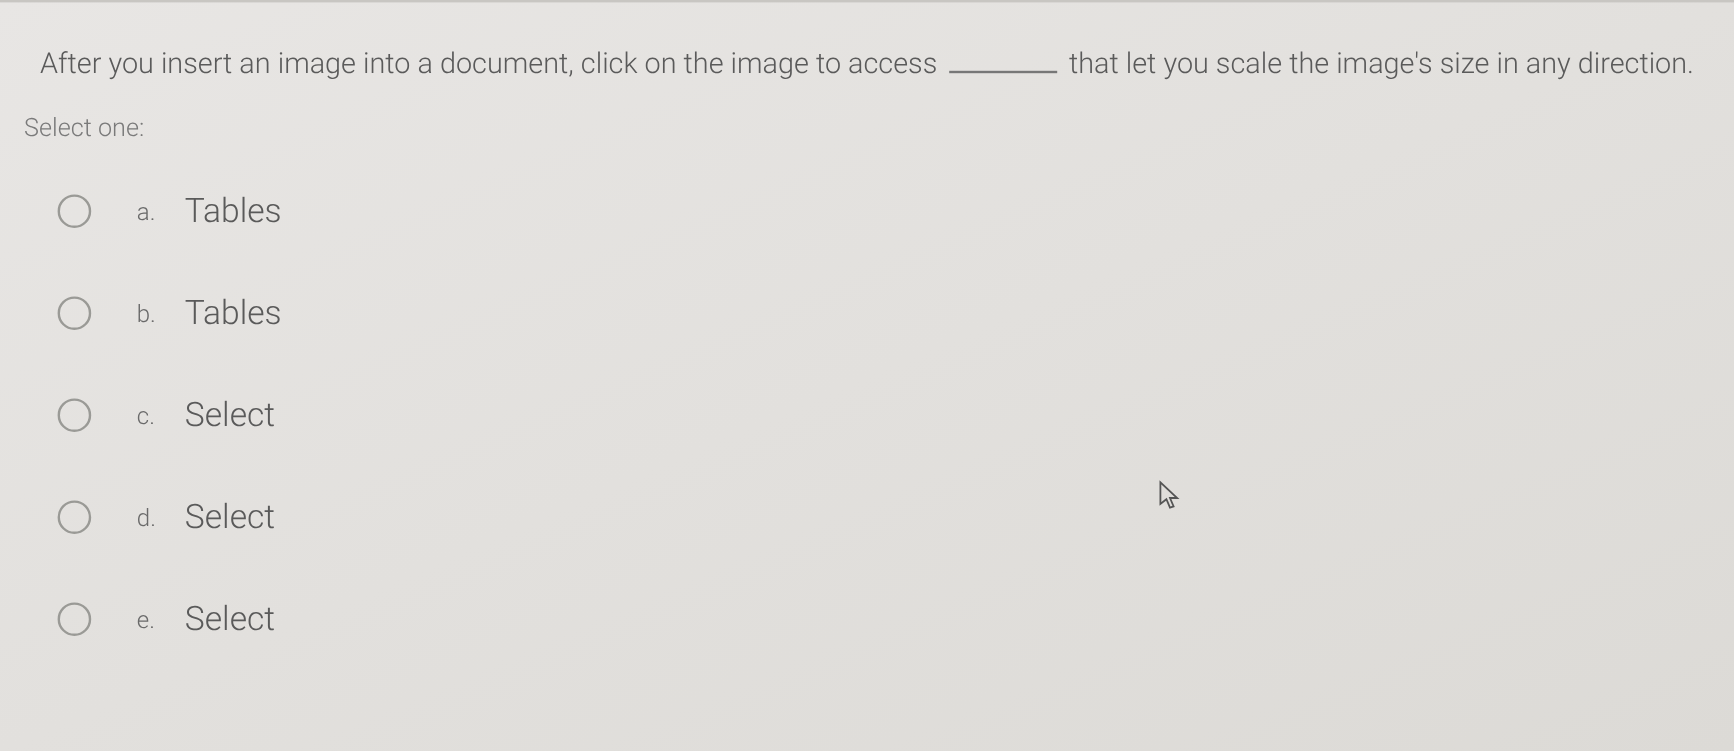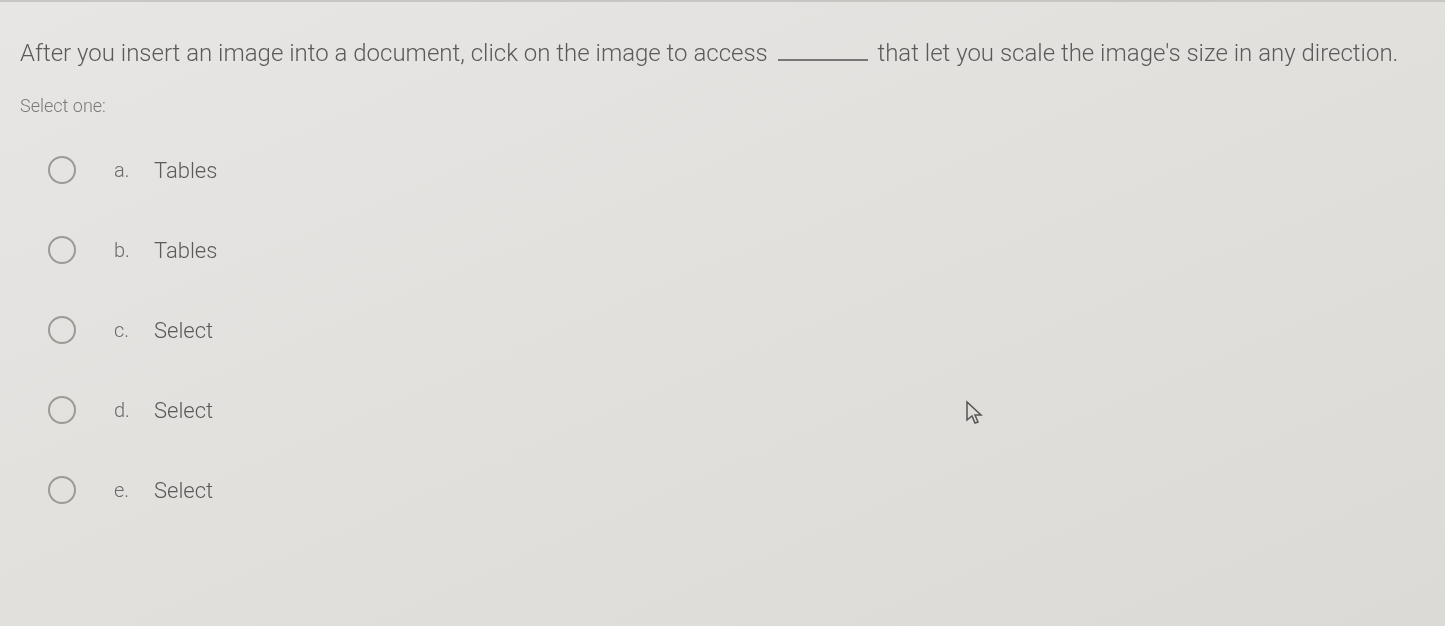--- a/index.html
+++ b/index.html
@@ -17,31 +17,32 @@
       position: relative;
       border-top: 2px solid #c8c6c2;
       overflow: hidden;
     }
     .question-text {
       font-size: 24px;
       font-weight: 300;
       color: #5a5a5a;
       line-height: 1.8;
       margin-bottom: 20px;
+      text-align: center;
     }
     .blank {
       display: inline-block;
       border-bottom: 2px solid #777;
       width: 90px;
       height: 1px;
       vertical-align: baseline;
       margin: 0 4px;
     }
     .instruction {
-      font-size: 18px;
+      font-size: 21px;
       color: #7a7a7a;
       margin-bottom: 40px;
       font-weight: 300;
     }
     .options {
       padding-left: 28px;
     }
     .option-row {
       display: flex;
       align-items: center;
@@ -58,21 +59,21 @@
     }
     .option-letter {
       margin-left: 38px;
       font-size: 20px;
       color: #6a6a6a;
       font-weight: 300;
       width: 28px;
     }
     .option-label {
       margin-left: 12px;
-      font-size: 22px;
+      font-size: 28px;
       color: #5a5a5a;
       font-weight: 300;
     }
     .cursor {
       position: absolute;
       left: 965px;
       top: 398px;
       pointer-events: none;
     }
   </style>

